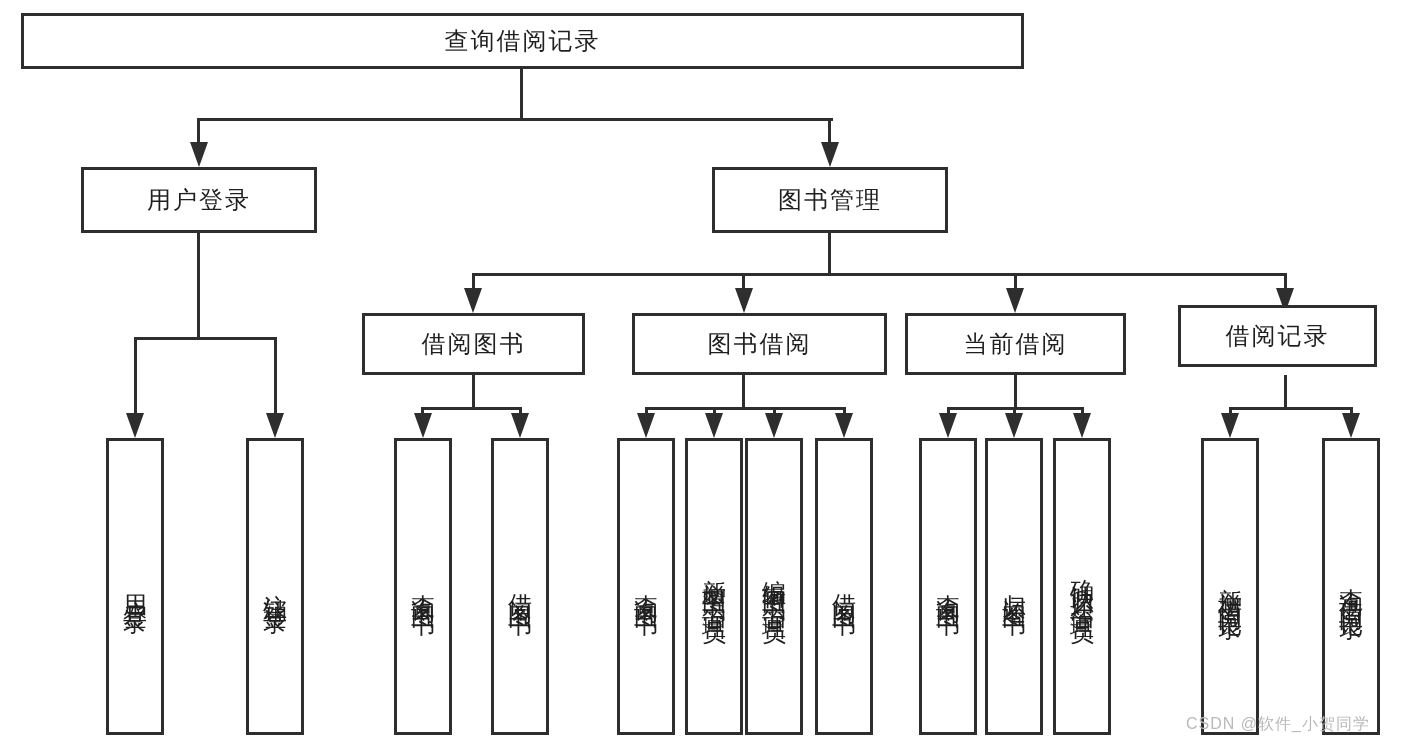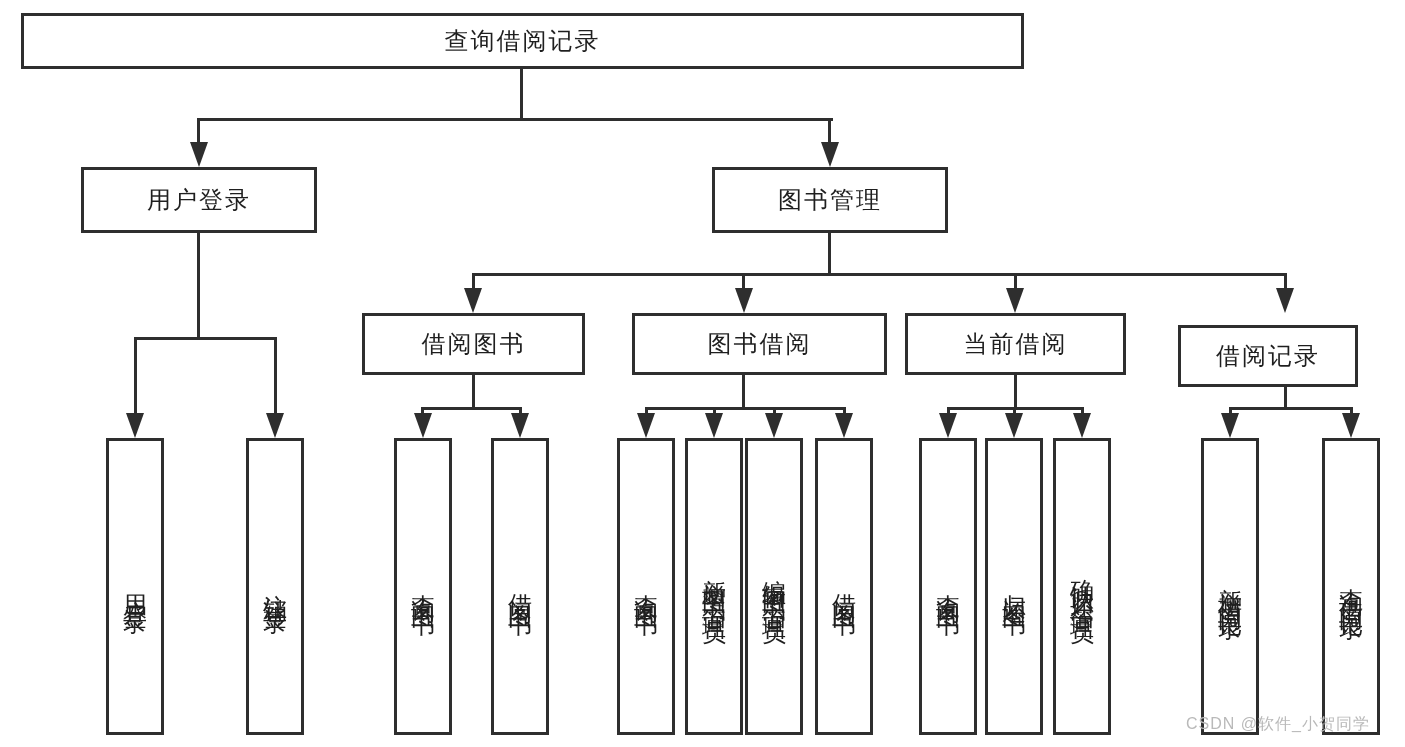--- a/index.html
+++ b/index.html
@@ -47,21 +47,21 @@
 
   <div class="box" style="left:362px;top:313px;width:223px;height:62px;">
     <span>借阅图书</span>
   </div>
   <div class="box" style="left:632px;top:313px;width:255px;height:62px;">
     <span>图书借阅</span>
   </div>
   <div class="box" style="left:905px;top:313px;width:221px;height:62px;text-align:right;">
     <span>当前借阅</span>
   </div>
-  <div class="box" style="left:1178px;top:325px;width:180px;height:62px;text-align:right;">
+  <div class="box" style="left:1178px;top:305px;width:199px;height:62px;text-align:right;">
     <span>借阅记录</span>
   </div>
 
   <div class="box leaf" style="left:106px;top:438px;width:58px;height:297px;">
     <span>用户登录</span>
   </div>
   <div class="box leaf" style="left:246px;top:438px;width:58px;height:297px;">
     <span>注销登录</span>
   </div>
   <div class="box leaf" style="left:394px;top:438px;width:58px;height:297px;">

